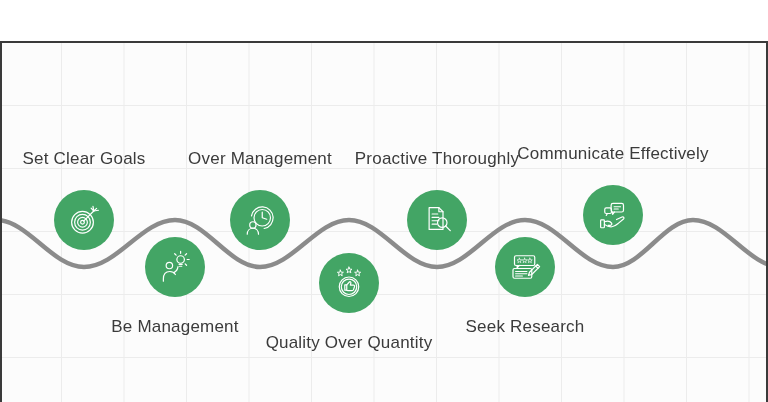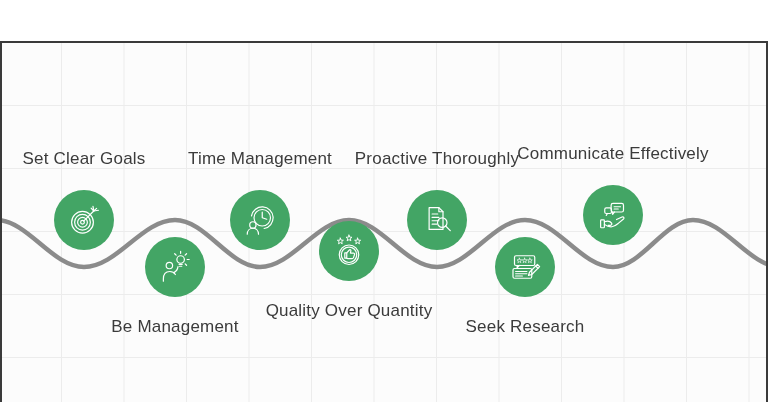--- a/index.html
+++ b/index.html
@@ -82,33 +82,33 @@
         <path d="M8.5 43 v-3 c0 -6.5 3.5 -10 8.5 -10 c3.5 0 6 1.5 7.5 4"></path>
         <path d="M22.5 31.5 c3 -1.5 5 -4.5 5.5 -8"></path>
         <circle cx="31.5" cy="14" r="5"></circle>
         <path d="M29.5 20.5 h4 M30 23 h3"></path>
         <path d="M31.5 5.8 v-2.6 M37.5 8.2 l1.9 -1.9 M40.2 14 h2.7 M25.5 8.2 l-1.9 -1.9 M37.5 19.8 l1.9 1.9"></path>
       </svg>
     </div>
   </div>
 
   <div class="milestone top" style="left:228px;top:147px">
-    <div class="label">Time Management</div>
+    <div class="label">Over Management</div>
     <div class="circle">
       <svg class="ic" width="36" height="36" viewBox="0 0 48 48">
         <circle cx="27" cy="21" r="11"></circle>
         <path d="M12.7 18.5 A14.5 14.5 0 1 1 29.5 35.3"></path>
         <path d="M27 21 V13.5 M27 21 l6 2"></path>
         <circle cx="14.5" cy="30.5" r="4.2"></circle>
         <path d="M7 43 c0 -5 3.3 -8 7.5 -8 s7.5 3 7.5 8"></path>
       </svg>
     </div>
   </div>
 
-  <div class="milestone bottom" style="left:317px;top:178px">
+  <div class="milestone bottom" style="left:317px;top:210px">
     <div class="label">Quality Over Quantity</div>
     <div class="circle">
       <svg class="ic" width="36" height="36" viewBox="0 0 48 48">
         <g stroke-width="1.25">
           <use href="#star" transform="translate(12.5 11)"></use>
           <use href="#star" transform="translate(24 7)"></use>
           <use href="#star" transform="translate(35.5 11)"></use>
         </g>
         <circle cx="24" cy="29" r="10.3"></circle>
         <circle cx="24" cy="29" r="13"></circle>

